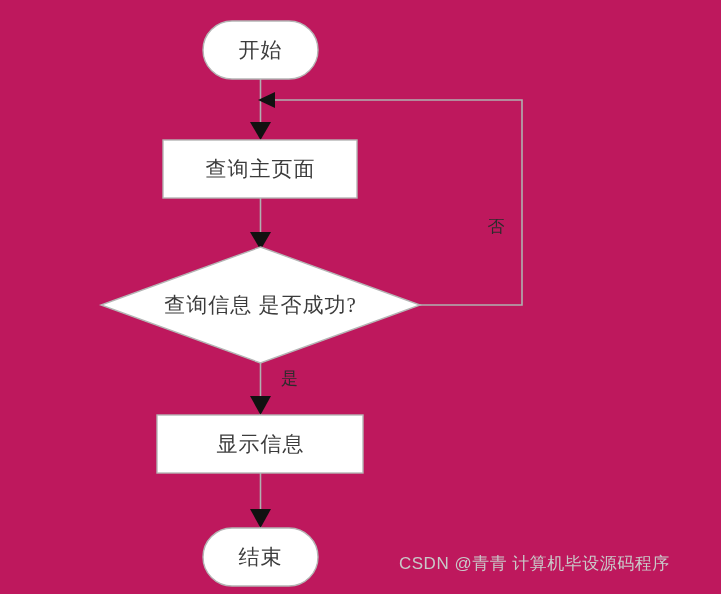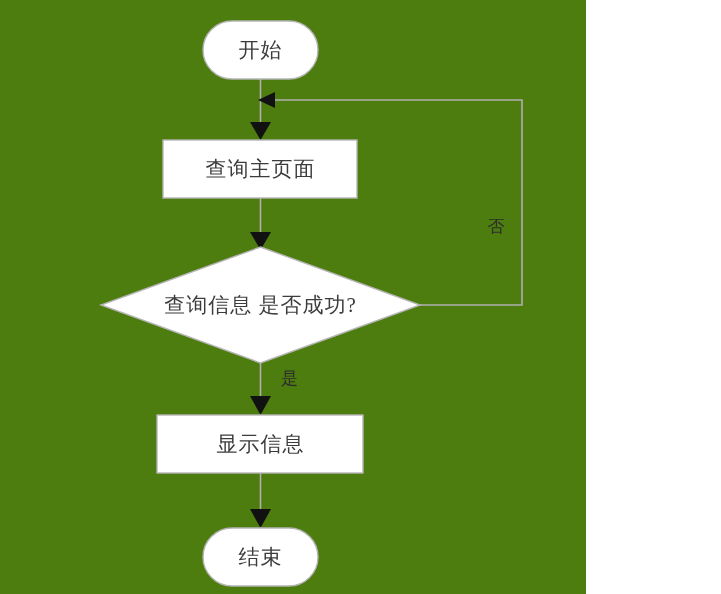--- a/index.html
+++ b/index.html
@@ -2,23 +2,23 @@
 <html><head>
 <meta charset="utf-8">
 <style>
   html, body {
     margin: 0;
     padding: 0;
     background: #ffffff;
   }
   #canvas {
     position: relative;
-    width: 586px;
+    width: 721px;
     height: 594px;
-    background: #4d7c0f;
+    background: #be185d;
     overflow: hidden;
     font-family: "Liberation Serif", "DejaVu Serif", serif;
   }
   #flow-svg {
     position: absolute;
     left: 0;
     top: 0;
     width: 721px;
     height: 594px;
   }
@@ -105,14 +105,15 @@
       <rect class="shape-stroke" x="203" y="528" width="115" height="58" rx="29" ry="29"></rect>
       <text class="node-text" x="260.5" y="564" text-anchor="middle">结束</text>
     </g>
 
     <text class="edge-label" x="496" y="232" text-anchor="middle">否</text>
 
     <text class="edge-label" x="281" y="384" text-anchor="start">是</text>
 
   </svg>
 
+  <div class="watermark">CSDN @青青  计算机毕设源码程序</div>
 
 </div>
 
 </body></html>

